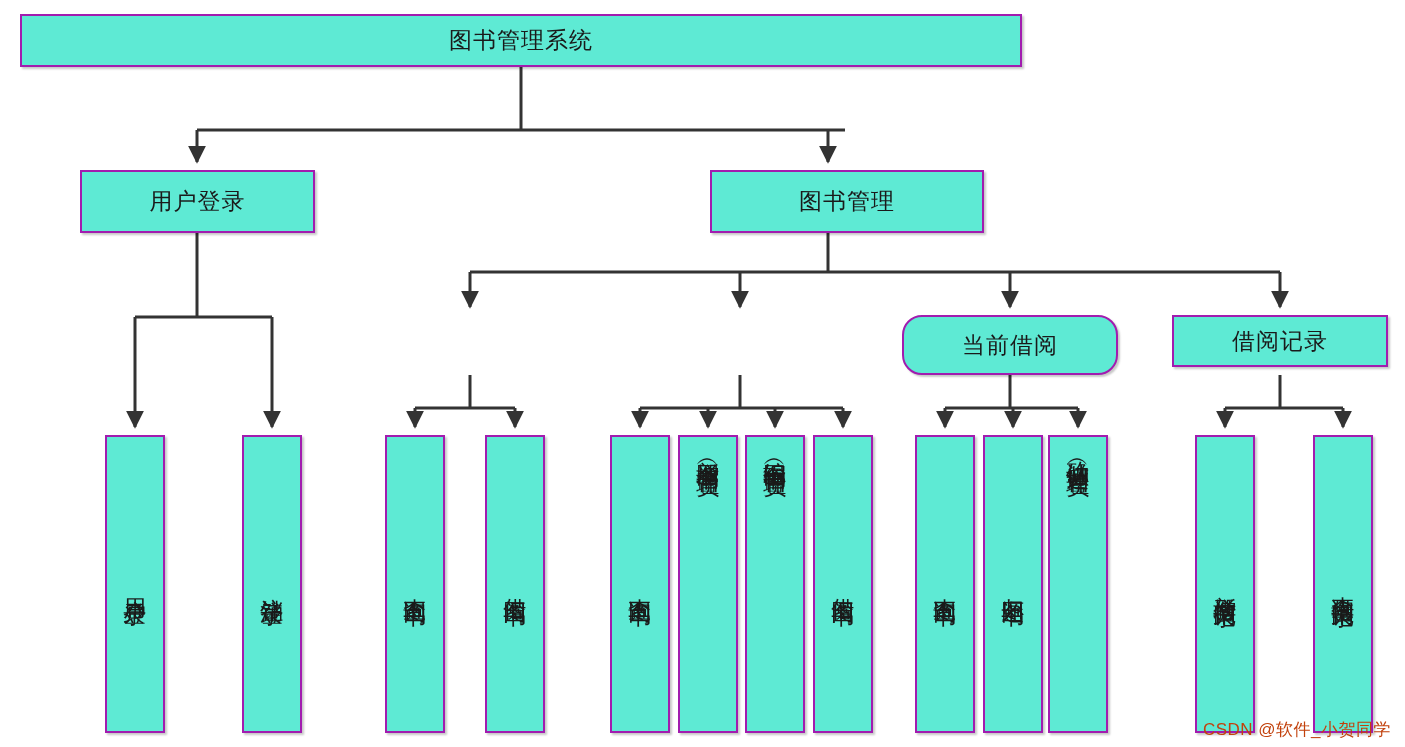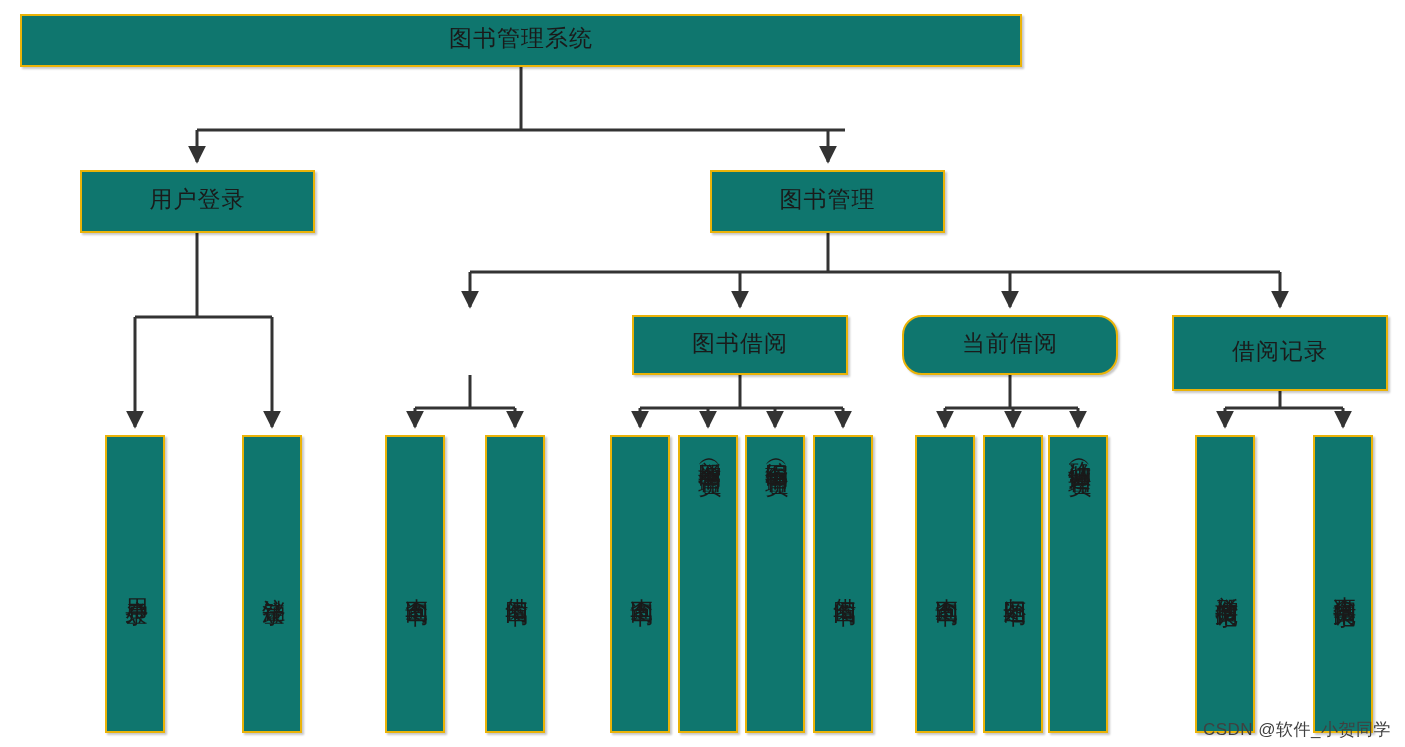--- a/index.html
+++ b/index.html
@@ -20,28 +20,27 @@
   #edge-layer {
     position: absolute;
     left: 0;
     top: 0;
     width: 1405px;
     height: 747px;
   }
   .node {
     position: absolute;
     box-sizing: border-box;
-    background: #0f766e;
-    border: 2px solid #eab308;
+    background: #5eead4;
+    border: 2px solid #a21caf;
     box-shadow: 2px 2px 2px rgba(0,0,0,0.22);
     display: flex;
     align-items: center;
     justify-content: center;
     color: #1a1a1a;
-    font-family: Liberation Mono, monospace;
   }
   .node.horizontal .node-label {
     font-size: 23px;
     line-height: 1.25;
     letter-spacing: 1px;
     white-space: nowrap;
   }
   .node.vertical {
     align-items: flex-start;
     justify-content: center;
@@ -57,21 +56,21 @@
   }
   .node.vertical.centered {
     align-items: center;
     padding-top: 0;
   }
   #watermark {
     position: absolute;
     right: 14px;
     bottom: 6px;
     font-size: 17px;
-    color: #404040;
+    color: #c2410c;
     white-space: nowrap;
     letter-spacing: 0.5px;
   }
 </style>
 </head>
 <body>
 
 <div id="diagram-canvas">
 
   <svg id="edge-layer" viewBox="0 0 1405 747" xmlns="http://www.w3.org/2000/svg">
@@ -124,31 +123,28 @@
     </g>
   </svg>
 
   <div class="node horizontal" id="node-root" style="left: 20px; top: 14px; width: 1002px; height: 53px;">
     <span class="node-label">图书管理系统</span>
   </div>
 
   <div class="node horizontal" id="node-level2-0" style="left: 80px; top: 170px; width: 235px; height: 63px;">
     <span class="node-label">用户登录</span>
   </div>
-  <div class="node horizontal" id="node-level2-1" style="left: 710px; top: 170px; width: 235px; height: 63px;">
+  <div class="node horizontal" id="node-level2-1" style="left: 710px; top: 170px; width: 274px; height: 63px;">
     <span class="node-label">图书管理</span>
   </div>
 
-  <div class="node horizontal" id="node-level3-1" style="left: 632px; top: 315px; width: 216px; height: 60px;">
-    <span class="node-label">图书借阅</span>
-  </div>
   <div class="node horizontal" id="node-level3-2" style="left: 902px; top: 315px; width: 216px; height: 60px; border-radius: 20px;">
     <span class="node-label">当前借阅</span>
   </div>
-  <div class="node horizontal" id="node-level3-3" style="left: 1172px; top: 315px; width: 216px; height: 76px;">
+  <div class="node horizontal" id="node-level3-3" style="left: 1172px; top: 315px; width: 216px; height: 52px;">
     <span class="node-label">借阅记录</span>
   </div>
 
   <div class="node vertical centered" id="node-leaf-0" style="left: 105px; top: 435px; width: 60px; height: 298px;">
     <span class="node-label">用户登录</span>
   </div>
   <div class="node vertical centered" id="node-leaf-1" style="left: 242px; top: 435px; width: 60px; height: 298px;">
     <span class="node-label">注销登录</span>
   </div>
   <div class="node vertical centered" id="node-leaf-2" style="left: 385px; top: 435px; width: 60px; height: 298px;">

